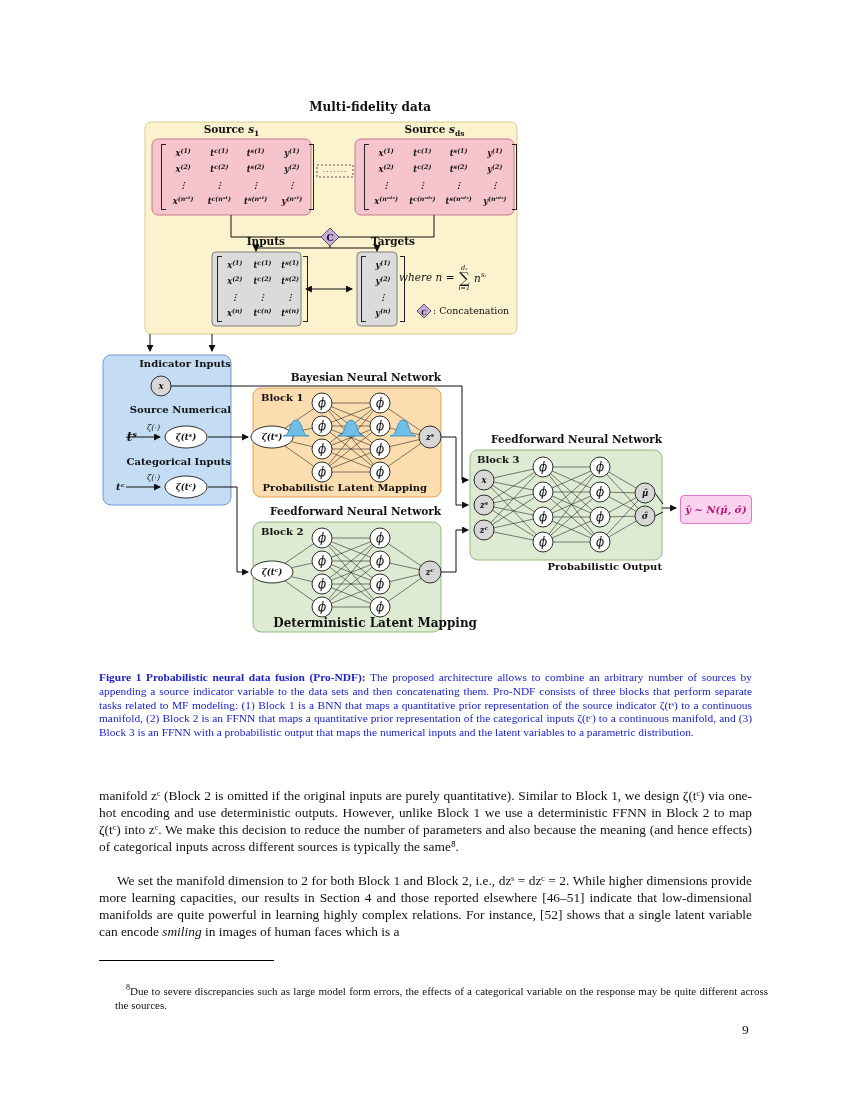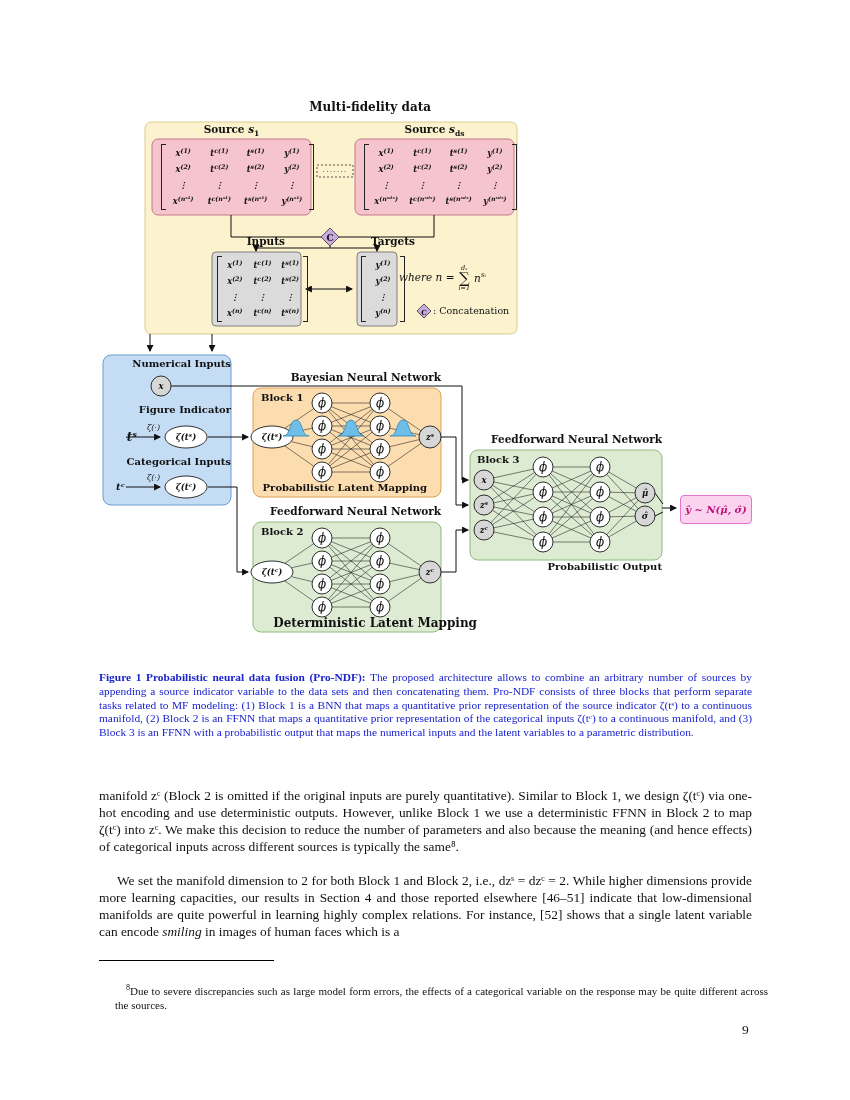--- a/index.html
+++ b/index.html
@@ -362,22 +362,22 @@
       <span>where n =</span>
       <span class="sstack">
         <span class="slim">dₛ</span>
         <span class="ssig">∑</span>
         <span class="slim">i=1</span>
       </span>
       <span class="wrhs"><span>n</span><sup>sᵢ</sup></span>
     </div>
     <div class="flabel" style="left:433px;top:211px;font-size:9.5px;">: Concatenation</div>
 
-    <div class="flabel ctr c-bold" style="left:104px;top:263px;width:127px;font-size:10px;">Numerical Inputs</div>
-    <div class="flabel ctr c-bold" style="left:104px;top:309px;width:127px;font-size:10px;">Figure Indicator</div>
+    <div class="flabel ctr c-bold" style="left:104px;top:263px;width:127px;font-size:10px;">Indicator Inputs</div>
+    <div class="flabel ctr c-bold" style="left:104px;top:309px;width:127px;font-size:10px;">Source Numerical</div>
     <div class="flabel ctr" style="left:107px;top:336px;width:18px;font-size:12px;font-style:italic;font-weight:bold;margin-left:12px;">tˢ</div>
     <div class="flabel ctr" style="left:128px;top:329px;width:32px;font-size:8px;font-style:italic;">ζ(·)</div>
     <div class="flabel ctr c-bold" style="left:104px;top:361px;width:127px;font-size:10px;">Categorical Inputs</div>
     <div class="flabel ctr" style="left:107px;top:386px;width:18px;font-size:10px;font-style:italic;font-weight:bold;">tᶜ</div>
     <div class="flabel ctr" style="left:128px;top:379px;width:32px;font-size:8px;font-style:italic;">ζ(·)</div>
 
     <div class="flabel ctr c-bold" style="left:253px;top:277px;width:188px;font-size:10.5px;">Bayesian Neural Network</div>
     <div class="flabel c-bold" style="left:261px;top:297px;font-size:10px;">Block 1</div>
     <div class="flabel ctr c-bold" style="left:253px;top:387px;width:174px;font-size:10px;">Probabilistic Latent Mapping</div>
 

